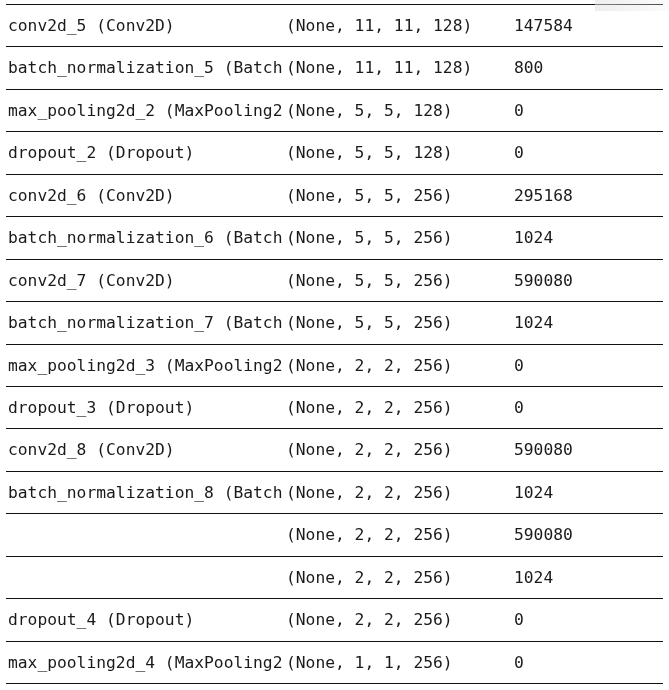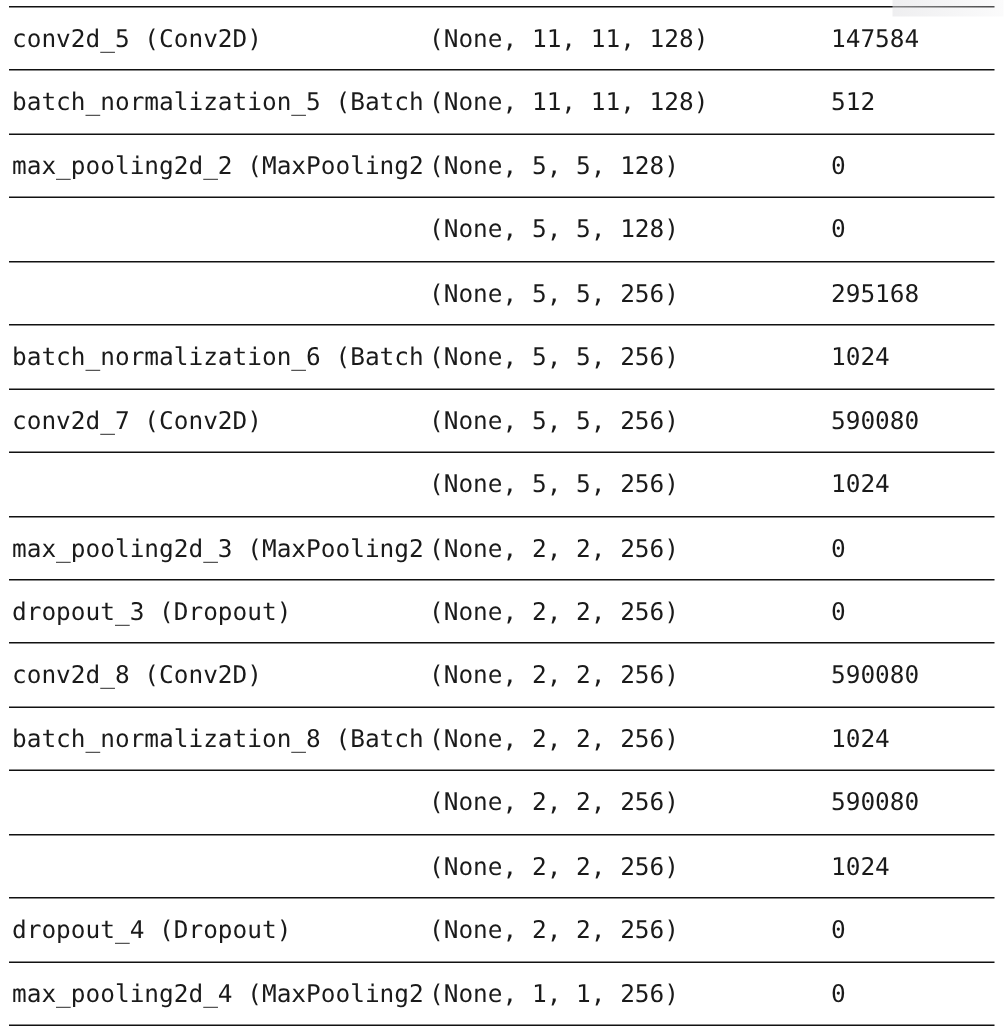--- a/index.html
+++ b/index.html
@@ -37,21 +37,21 @@
     white-space: pre;
     font-size: 16.3px;
     line-height: 19px;
     color: #1a1a1a;
     letter-spacing: 0;
     font-family: "DejaVu Sans Mono", "Liberation Mono", monospace;
   }
 
   .col-name   { left: 2px;   }
   .col-shape  { left: 280px; }
-  .col-params { left: 548px; }
+  .col-params { left: 508px; }
 
   
   #rows-wrap {
     position: absolute;
     left: 0;
     top: 4px;
     width: 669px;
   }
 
   
@@ -80,52 +80,55 @@
   <div id="rows-wrap">
   <div class="layer-row">
     <span class="cell col-name">conv2d_5 (Conv2D)</span>
     <span class="cell col-shape">(None, 11, 11, 128)</span>
     <span class="cell col-params">147584</span>
   </div>
 
   <div class="layer-row">
     <span class="cell col-name">batch_normalization_5 (Batch</span>
     <span class="cell col-shape">(None, 11, 11, 128)</span>
-    <span class="cell col-params">512</span>
+    <span class="cell col-params">800</span>
   </div>
 
   <div class="layer-row">
     <span class="cell col-name">max_pooling2d_2 (MaxPooling2</span>
     <span class="cell col-shape">(None, 5, 5, 128)</span>
     <span class="cell col-params">0</span>
   </div>
 
   <div class="layer-row">
+    <span class="cell col-name">dropout_2 (Dropout)</span>
     <span class="cell col-shape">(None, 5, 5, 128)</span>
     <span class="cell col-params">0</span>
   </div>
 
   <div class="layer-row">
+    <span class="cell col-name">conv2d_6 (Conv2D)</span>
     <span class="cell col-shape">(None, 5, 5, 256)</span>
     <span class="cell col-params">295168</span>
   </div>
 
   <div class="layer-row">
     <span class="cell col-name">batch_normalization_6 (Batch</span>
     <span class="cell col-shape">(None, 5, 5, 256)</span>
     <span class="cell col-params">1024</span>
   </div>
 
   <div class="layer-row">
     <span class="cell col-name">conv2d_7 (Conv2D)</span>
     <span class="cell col-shape">(None, 5, 5, 256)</span>
     <span class="cell col-params">590080</span>
   </div>
 
   <div class="layer-row">
+    <span class="cell col-name">batch_normalization_7 (Batch</span>
     <span class="cell col-shape">(None, 5, 5, 256)</span>
     <span class="cell col-params">1024</span>
   </div>
 
   <div class="layer-row">
     <span class="cell col-name">max_pooling2d_3 (MaxPooling2</span>
     <span class="cell col-shape">(None, 2, 2, 256)</span>
     <span class="cell col-params">0</span>
   </div>
 

